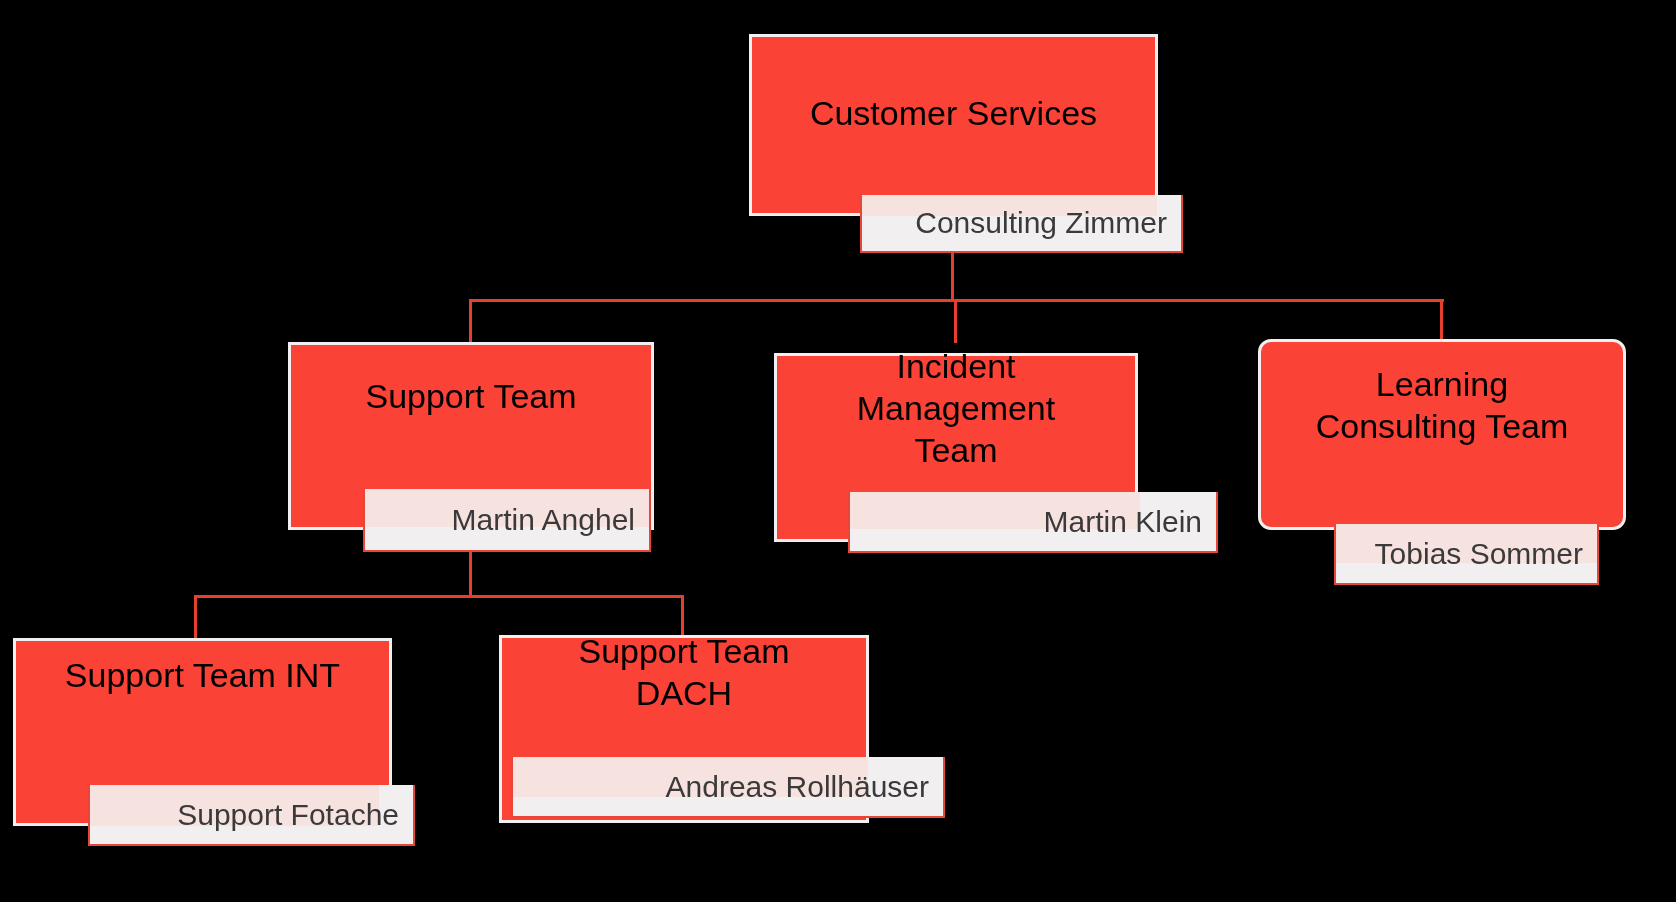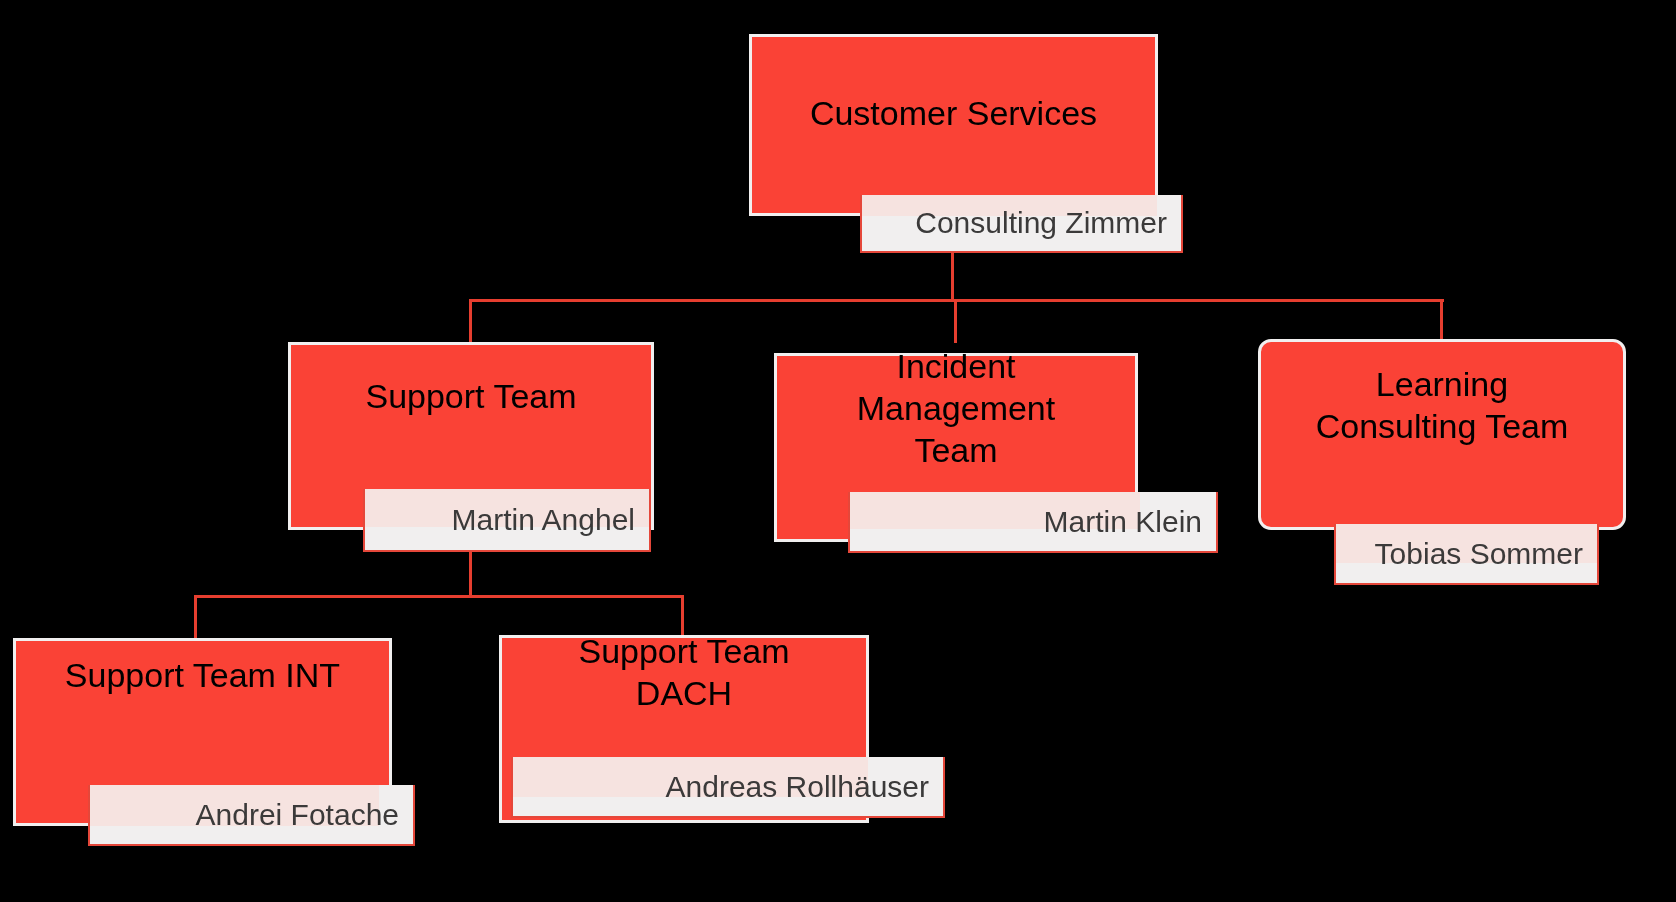--- a/index.html
+++ b/index.html
@@ -123,19 +123,19 @@
   <div class="plabel pl-support">
     <span>Martin Anghel</span>
   </div>
   <div class="plabel pl-incident">
     <span>Martin Klein</span>
   </div>
   <div class="plabel pl-learning">
     <span>Tobias Sommer</span>
   </div>
   <div class="plabel pl-int">
-    <span>Andrei Fotache</span>
+    <span>Support Fotache</span>
   </div>
   <div class="plabel pl-dach">
     <span>Andreas Rollhäuser</span>
   </div>
 
 </div>
 
 </body></html>

